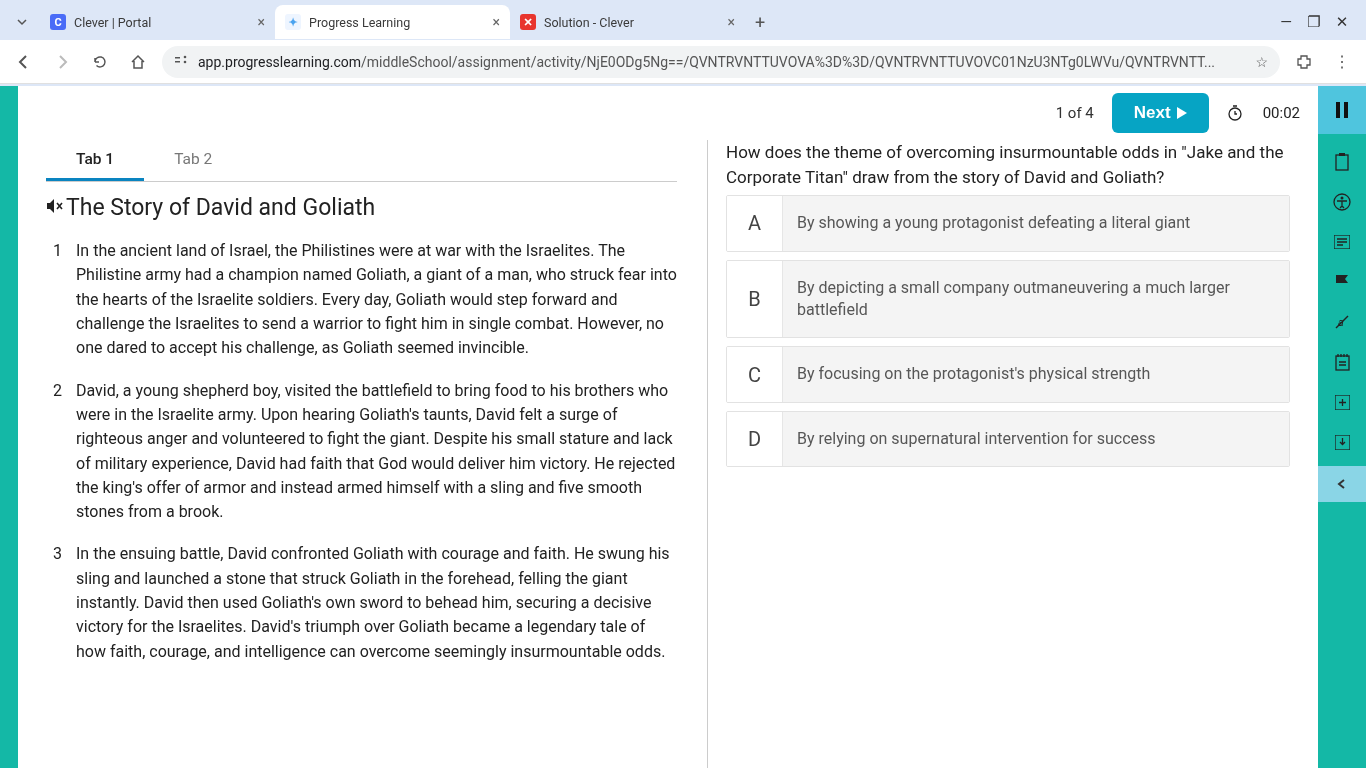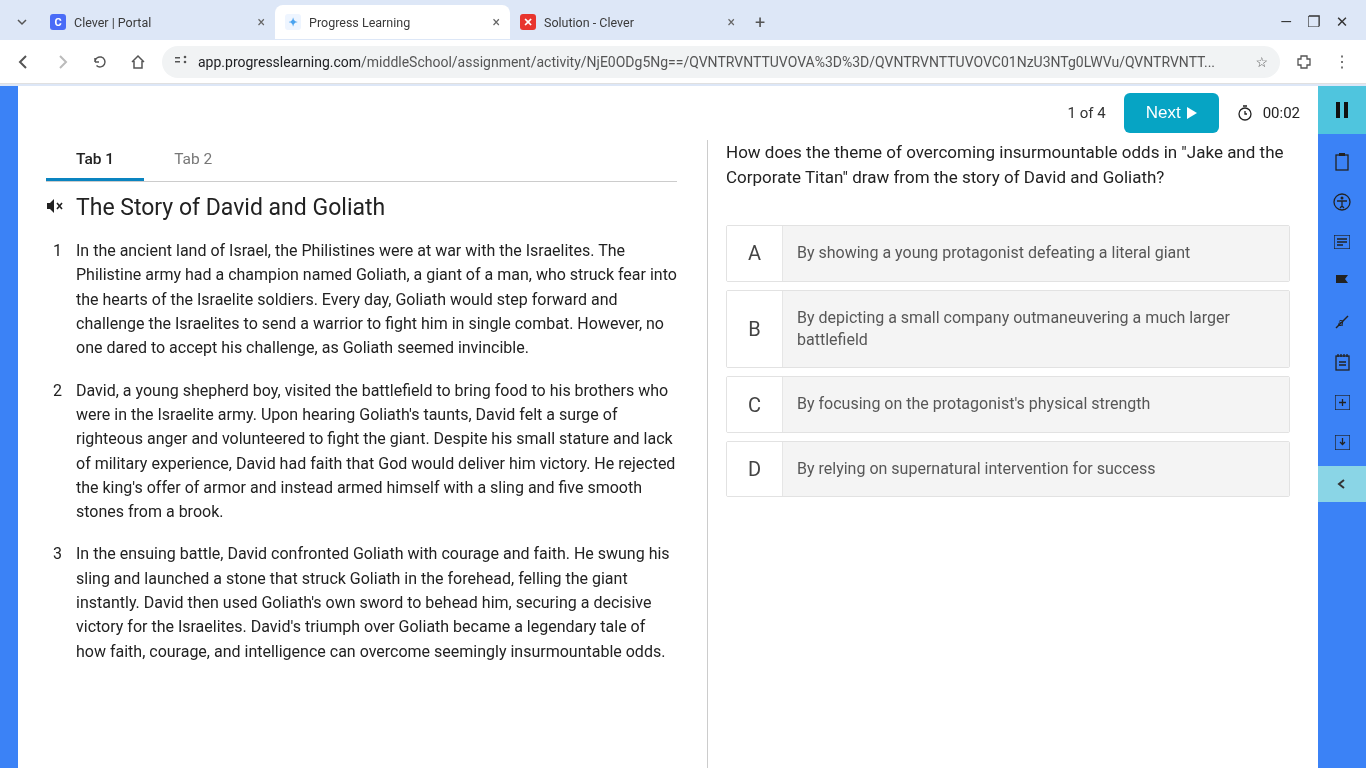--- a/index.html
+++ b/index.html
@@ -19,54 +19,54 @@
 .new-tab { padding: 0 10px; font-size: 18px; color: #555; cursor: pointer; }
 .addr-bar { display: flex; align-items: center; height: 44px; padding: 0 10px; background: #fff; border-bottom: 1px solid #e0e0e0; gap: 10px; }
 .nav-btn { width: 28px; height: 28px; display: flex; align-items: center; justify-content: center; color: #5a5a5a; font-size: 16px; cursor: pointer; }
 .nav-btn.disabled { color: #bbb; }
 .url-wrap { flex: 1; display: flex; align-items: center; background: #f1f3f4; border-radius: 20px; height: 32px; padding: 0 12px; gap: 8px; }
 .site-icon { color: #555; font-size: 14px; }
 .url-text { flex: 1; font-size: 14px; color: #555; white-space: nowrap; overflow: hidden; }
 .url-text .domain { color: #202124; }
 
 
-.app-shell { display: flex; height: 682px; background: #3b82f6; padding: 0 0 0 18px; }
+.app-shell { display: flex; height: 682px; background: #14b8a6; padding: 0 0 0 18px; }
 .app-main { flex: 1; background: #fff; display: flex; flex-direction: column; margin-right: 0; }
 .right-rail { width: 48px; display: flex; flex-direction: column; align-items: center; padding-top: 0; gap: 0; position: relative; }
 .pause-btn { width: 48px; height: 48px; background: #4fc5de; display: flex; align-items: center; justify-content: center; color: #000; font-size: 18px; margin-bottom: 8px; }
 .rail-icon { width: 48px; height: 40px; display: flex; align-items: center; justify-content: center; color: #2a2a2a; font-size: 17px; cursor: pointer; }
 .rail-collapse { width: 48px; height: 36px; background: #8ad5e6; display: flex; align-items: center; justify-content: center; color: #333; cursor: pointer; margin-top: 4px; }
 
 
 .topbar { display: flex; align-items: center; justify-content: flex-end; height: 54px; padding: 0 18px; gap: 18px; }
 .progress-text { font-size: 15px; color: #333; }
-.next-btn { background: #06a4c4; color: #fff; border: none; border-radius: 6px; padding: 10px 22px; font-size: 17px; font-weight: 400; display: flex; align-items: center; gap: 6px; cursor: pointer; }
-.timer { display: flex; align-items: center; gap: 10px; font-size: 15px; color: #222; }
+.next-btn { background: #06a4c4; color: #fff; border: none; border-radius: 6px; padding: 10px 22px; font-size: 17px; font-weight: 700; display: flex; align-items: center; gap: 6px; cursor: pointer; }
+.timer { display: flex; align-items: center; gap: 20px; font-size: 15px; color: #222; }
 
 
 .content-split { flex: 1; display: flex; overflow: hidden; }
 .left-pane { flex: 1; padding: 0 30px 16px 28px; overflow-y: auto; }
 .right-pane { width: 610px; padding: 0 28px 20px 18px; overflow-y: auto; }
 .pane-divider { width: 1px; background: #ccc; }
 
 
 .tab-header { display: flex; border-bottom: 1px solid #ccc; margin-bottom: 12px; }
 .content-tab { padding: 10px 30px; font-size: 15.5px; color: #777; cursor: pointer; }
 .content-tab.active { color: #222; border-bottom: 3px solid #0a84c0; font-weight: 500; }
 
 
-.passage-header { display: flex; align-items: center; gap: 10px; margin-bottom: 18px; }
+.passage-header { display: flex; align-items: center; margin-bottom: 18px; }
 .speaker-icon { font-size: 17px; color: #222; }
 .passage-title { font-size: 23px; font-weight: 400; color: #222; }
 .para-row { display: flex; gap: 14px; margin-bottom: 18px; font-size: 16px; line-height: 1.52; color: #222; }
 .para-num { width: 16px; text-align: right; flex-shrink: 0; }
 .para-text { flex: 1; }
 
 
-.question-text { font-size: 17px; line-height: 1.45; color: #222; margin-bottom: 36px; }
+.question-text { font-size: 17px; line-height: 1.45; color: #222; margin-bottom: 6px; }
 .choice { display: flex; border: 1px solid #e2e2e2; margin-bottom: 8px; cursor: pointer; border-radius: 2px; overflow: hidden; }
 .choice-letter { width: 56px; display: flex; align-items: center; justify-content: center; font-size: 20px; color: #444; background: #fff; border-right: 1px solid #e6e6e6; }
 .choice-text { flex: 1; padding: 16px 14px; font-size: 16px; color: #575757; background: #f4f4f4; line-height: 1.4; }
 </style>
 </head>
 <body>
 
 <div class="browser-chrome">
   <div class="tab-strip">
     <div class="tab-dropdown">

